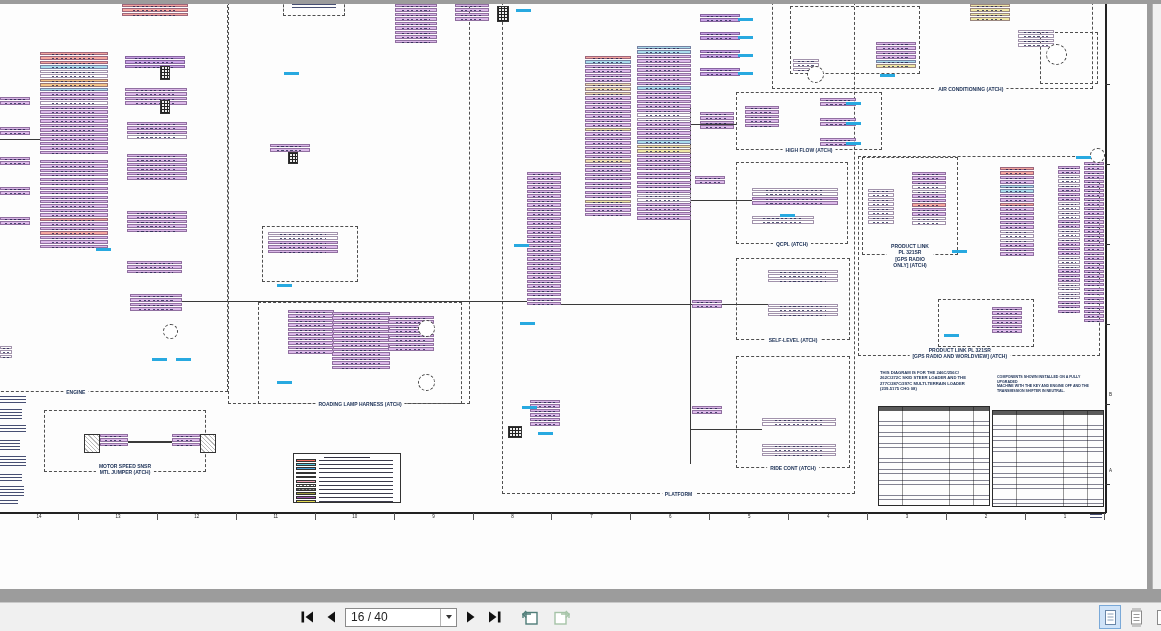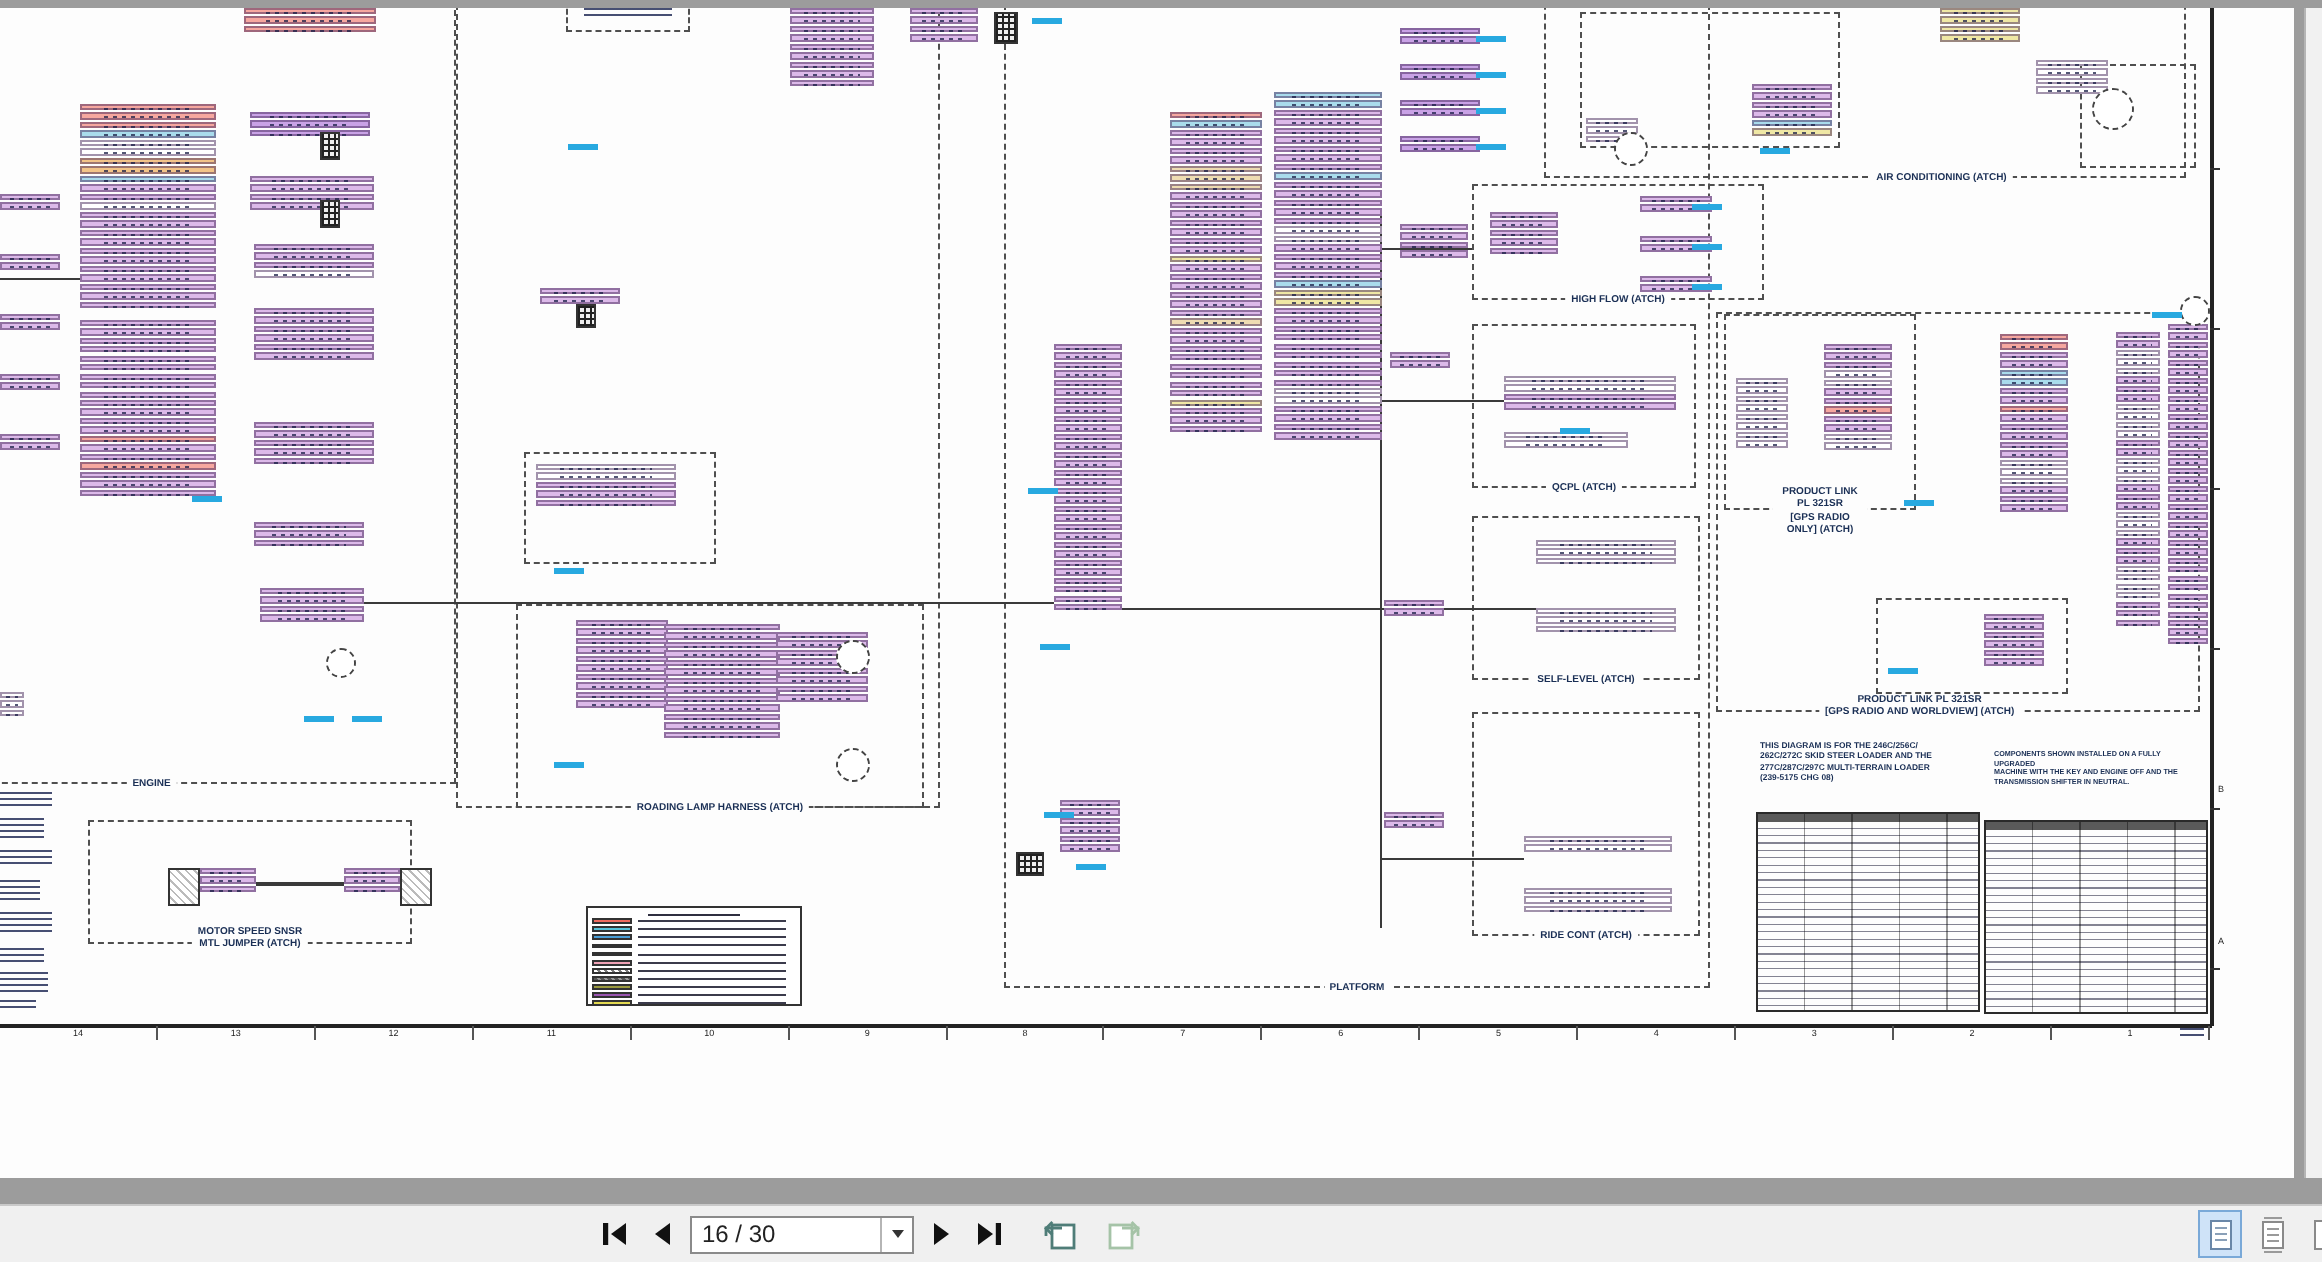--- a/index.html
+++ b/index.html
@@ -814,21 +814,21 @@
             <rect x="0.5" y="0.5" width="2.6" height="11" fill="#111"></rect>
             <path d="M12 0.5 L4.5 6 L12 11.5 Z" fill="#111"></path>
           </svg>
       </button>
       <button class="tbbtn">
         <svg width="10" height="12" viewBox="0 0 10 12">
             <path d="M9 0.5 L1.5 6 L9 11.5 Z" fill="#111"></path>
           </svg>
       </button>
       <div class="combo">
-        <span>16 / 30</span>
+        <span>16 / 40</span>
         <span class="dd"></span>
       </div>
       <button class="tbbtn">
         <svg width="10" height="12" viewBox="0 0 10 12">
             <path d="M1 0.5 L8.5 6 L1 11.5 Z" fill="#111"></path>
           </svg>
       </button>
       <button class="tbbtn">
         <svg width="13" height="12" viewBox="0 0 13 12">
             <path d="M1 0.5 L8.5 6 L1 11.5 Z" fill="#111"></path>

